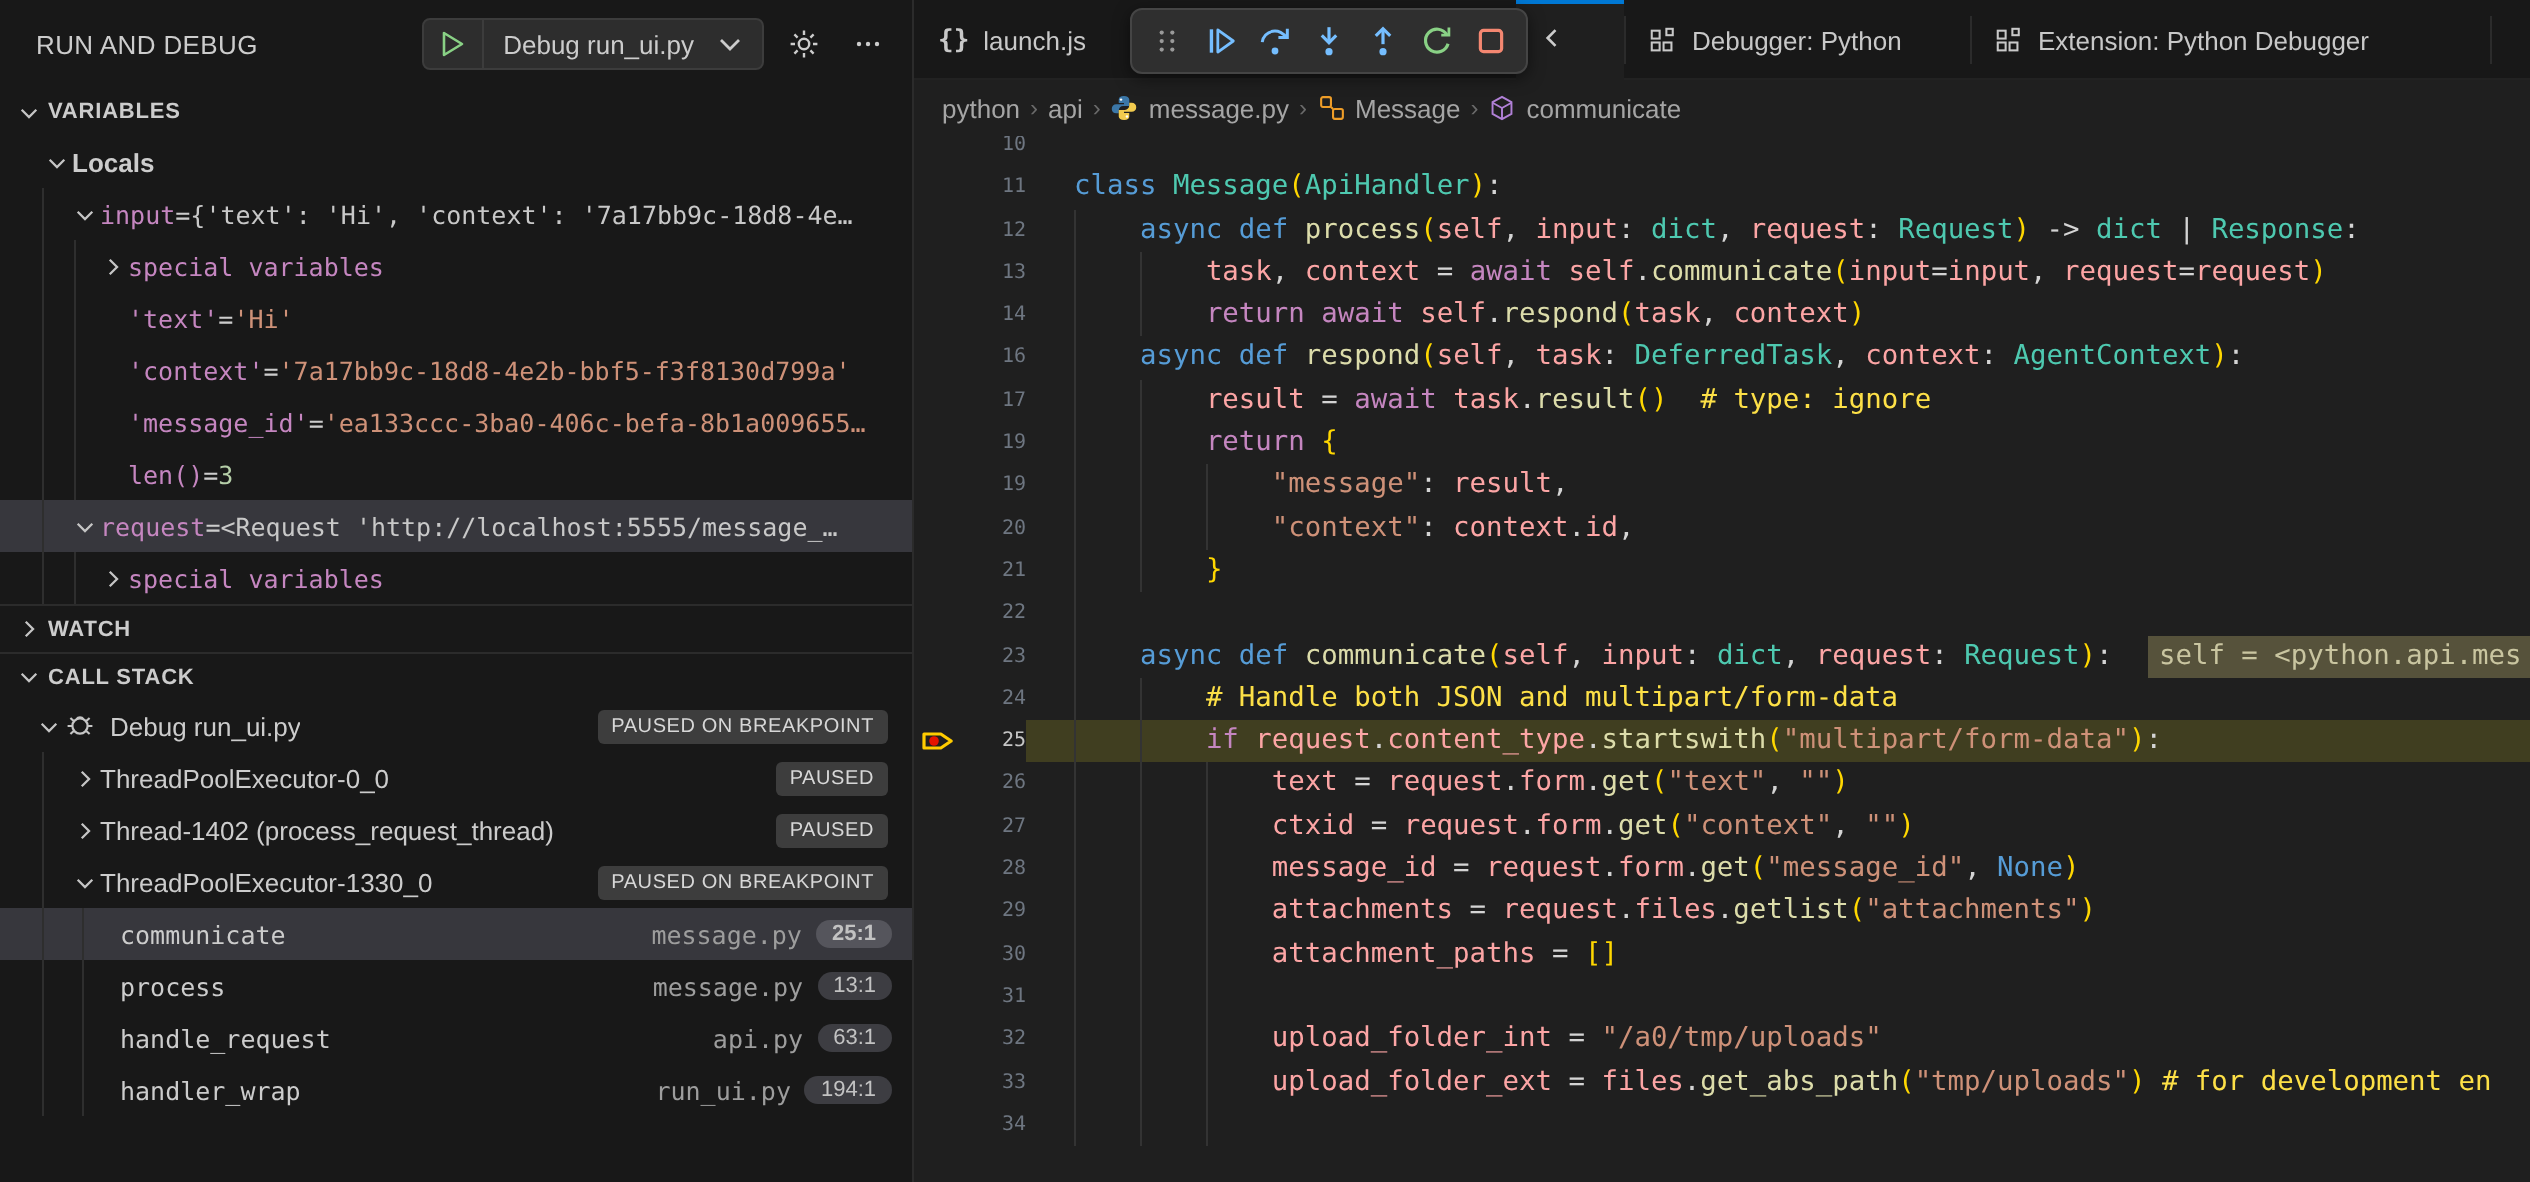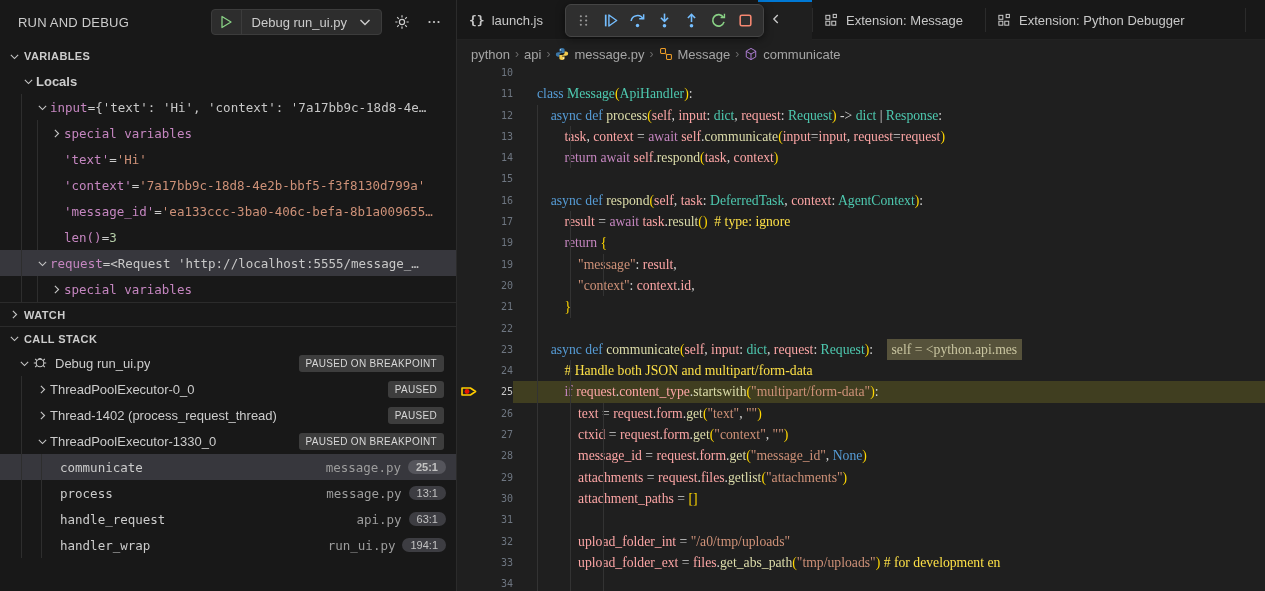--- a/index.html
+++ b/index.html
@@ -87,21 +87,21 @@
 
   .code { position:absolute; left:0; top:68px; right:0; bottom:0; overflow:hidden;
     font-family:"DejaVu Sans Mono",monospace; font-size:13.7px; line-height:21.3px; }
   .code-inner { margin-top:-6px; }
   .cl { display:flex; height:21.3px; white-space:pre; }
   .gut { width:56px; min-width:56px; display:flex; align-items:center; cursor:pointer; position:relative; }
   .bp { position:absolute; left:3px; top:2px; width:19px; height:17px; }
   .bp svg { width:19px; height:17px; display:block; }
   .ln { margin-left:auto; color:var(--line_num,#6e7681); font-size:10px; }
   .cl.current .ln { color:var(--line_num_active,#c6c6c6); }
-  .ctext { position:relative; flex:1; padding-left:24px; overflow:hidden;font-family:Liberation Serif, serif; }
+  .ctext { position:relative; flex:1; padding-left:24px; overflow:hidden; }
   .cl.current .ctext { background:var(--current_line_bg,#403e20); }
   .ctext .guide { position:absolute; top:0; bottom:0; border-left:1px solid #333; }
   .tk-k{color:#569cd6} .tk-c{color:#c586c0} .tk-t{color:#4ec9b0} .tk-f{color:#dcdcaa}
   .tk-v{color:#fca5a5} .tk-s{color:#ce9178} .tk-m{color:#fde047} .tk-p{color:#d4d4d4}
   .tk-b{color:#ffd700}
   .inline-chip { display:inline-block; margin-left:10px; padding:0 5px;
     background:var(--inline_value_bg,#56523b); color:var(--inline_value_fg,#c9c5a0); }
 </style>
 </head>
 <body>
@@ -361,21 +361,21 @@
       <div id="ext-tabs">
           <div class="tab" style="left: 355px; width: 173px;">
             <span class="tab-icon">
               <svg viewBox="0 0 16 16" fill="none" stroke="currentColor" stroke-width="1.1">
                 <rect x="2" y="2.5" width="4.2" height="4.2"></rect>
                 <rect x="2" y="8.8" width="4.2" height="4.2"></rect>
                 <rect x="8.3" y="8.8" width="4.2" height="4.2"></rect>
                 <rect x="9.8" y="1.5" width="3.4" height="3.4"></rect>
               </svg>
             </span>
-            <span>Extension: Message</span>
+            <span>Debugger: Python</span>
           </div>
           <div class="tab-sep" style="left: 528px;"></div>
           <div class="tab" style="left: 528px; width: 260px;">
             <span class="tab-icon">
               <svg viewBox="0 0 16 16" fill="none" stroke="currentColor" stroke-width="1.1">
                 <rect x="2" y="2.5" width="4.2" height="4.2"></rect>
                 <rect x="2" y="8.8" width="4.2" height="4.2"></rect>
                 <rect x="8.3" y="8.8" width="4.2" height="4.2"></rect>
                 <rect x="9.8" y="1.5" width="3.4" height="3.4"></rect>
               </svg>
@@ -482,21 +482,20 @@
         </span>
       </div>
 
     <div class="code" id="code">
       <div class="code-inner" id="code-inner">
           <div class="cl"><div class="gut"><span class="ln">10</span></div><div class="ctext"></div></div>
           <div class="cl"><div class="gut"><span class="ln">11</span></div><div class="ctext"><span class="tk-k">class </span><span class="tk-t">Message</span><span class="tk-b">(</span><span class="tk-t">ApiHandler</span><span class="tk-b">)</span><span class="tk-p">:</span></div></div>
           <div class="cl"><div class="gut"><span class="ln">12</span></div><div class="ctext"><span class="guide" style="left: 24px;"></span><span class="tk-p">    </span><span class="tk-k">async </span><span class="tk-k">def </span><span class="tk-f">process</span><span class="tk-b">(</span><span class="tk-v">self</span><span class="tk-p">, </span><span class="tk-v">input</span><span class="tk-p">: </span><span class="tk-t">dict</span><span class="tk-p">, </span><span class="tk-v">request</span><span class="tk-p">: </span><span class="tk-t">Request</span><span class="tk-b">)</span><span class="tk-p"> -&gt; </span><span class="tk-t">dict</span><span class="tk-p"> | </span><span class="tk-t">Response</span><span class="tk-p">:</span></div></div>
           <div class="cl"><div class="gut"><span class="ln">13</span></div><div class="ctext"><span class="guide" style="left: 24px;"></span><span class="guide" style="left: 56.98px;"></span><span class="tk-p">        </span><span class="tk-v">task</span><span class="tk-p">, </span><span class="tk-v">context</span><span class="tk-p"> = </span><span class="tk-c">await </span><span class="tk-v">self</span><span class="tk-p">.</span><span class="tk-f">communicate</span><span class="tk-b">(</span><span class="tk-v">input</span><span class="tk-p">=</span><span class="tk-v">input</span><span class="tk-p">, </span><span class="tk-v">request</span><span class="tk-p">=</span><span class="tk-v">request</span><span class="tk-b">)</span></div></div>
           <div class="cl"><div class="gut"><span class="ln">14</span></div><div class="ctext"><span class="guide" style="left: 24px;"></span><span class="guide" style="left: 56.98px;"></span><span class="tk-p">        </span><span class="tk-c">return </span><span class="tk-c">await </span><span class="tk-v">self</span><span class="tk-p">.</span><span class="tk-f">respond</span><span class="tk-b">(</span><span class="tk-v">task</span><span class="tk-p">, </span><span class="tk-v">context</span><span class="tk-b">)</span></div></div>
-          <div class="cl"><div class="gut"><span class="ln">15</span></div><div class="ctext"><span class="guide" style="left: 24px;"></span></div></div>
           <div class="cl"><div class="gut"><span class="ln">16</span></div><div class="ctext"><span class="guide" style="left: 24px;"></span><span class="tk-p">    </span><span class="tk-k">async </span><span class="tk-k">def </span><span class="tk-f">respond</span><span class="tk-b">(</span><span class="tk-v">self</span><span class="tk-p">, </span><span class="tk-v">task</span><span class="tk-p">: </span><span class="tk-t">DeferredTask</span><span class="tk-p">, </span><span class="tk-v">context</span><span class="tk-p">: </span><span class="tk-t">AgentContext</span><span class="tk-b">)</span><span class="tk-p">:</span></div></div>
           <div class="cl"><div class="gut"><span class="ln">17</span></div><div class="ctext"><span class="guide" style="left: 24px;"></span><span class="guide" style="left: 56.98px;"></span><span class="tk-p">        </span><span class="tk-v">result</span><span class="tk-p"> = </span><span class="tk-c">await </span><span class="tk-v">task</span><span class="tk-p">.</span><span class="tk-f">result</span><span class="tk-b">()</span><span class="tk-m">  # type: ignore</span></div></div>
           <div class="cl"><div class="gut"><span class="ln">19</span></div><div class="ctext"><span class="guide" style="left: 24px;"></span><span class="guide" style="left: 56.98px;"></span><span class="tk-p">        </span><span class="tk-c">return </span><span class="tk-b">{</span></div></div>
           <div class="cl"><div class="gut"><span class="ln">19</span></div><div class="ctext"><span class="guide" style="left: 24px;"></span><span class="guide" style="left: 56.98px;"></span><span class="guide" style="left: 89.96px;"></span><span class="tk-p">            </span><span class="tk-s">"message"</span><span class="tk-p">: </span><span class="tk-v">result</span><span class="tk-p">,</span></div></div>
           <div class="cl"><div class="gut"><span class="ln">20</span></div><div class="ctext"><span class="guide" style="left: 24px;"></span><span class="guide" style="left: 56.98px;"></span><span class="guide" style="left: 89.96px;"></span><span class="tk-p">            </span><span class="tk-s">"context"</span><span class="tk-p">: </span><span class="tk-v">context</span><span class="tk-p">.</span><span class="tk-v">id</span><span class="tk-p">,</span></div></div>
           <div class="cl"><div class="gut"><span class="ln">21</span></div><div class="ctext"><span class="guide" style="left: 24px;"></span><span class="guide" style="left: 56.98px;"></span><span class="tk-p">        </span><span class="tk-b">}</span></div></div>
           <div class="cl"><div class="gut"><span class="ln">22</span></div><div class="ctext"><span class="guide" style="left: 24px;"></span></div></div>
           <div class="cl"><div class="gut"><span class="ln">23</span></div><div class="ctext"><span class="guide" style="left: 24px;"></span><span class="tk-p">    </span><span class="tk-k">async </span><span class="tk-k">def </span><span class="tk-f">communicate</span><span class="tk-b">(</span><span class="tk-v">self</span><span class="tk-p">, </span><span class="tk-v">input</span><span class="tk-p">: </span><span class="tk-t">dict</span><span class="tk-p">, </span><span class="tk-v">request</span><span class="tk-p">: </span><span class="tk-t">Request</span><span class="tk-b">)</span><span class="tk-p">: </span><span class="inline-chip">self = &lt;python.api.mes</span></div></div>
           <div class="cl"><div class="gut"><span class="ln">24</span></div><div class="ctext"><span class="guide" style="left: 24px;"></span><span class="guide" style="left: 56.98px;"></span><span class="tk-p">        </span><span class="tk-m"># Handle both JSON and multipart/form-data</span></div></div>
           <div class="cl current"><div class="gut"><span class="bp"><svg viewBox="0 0 19 16">

